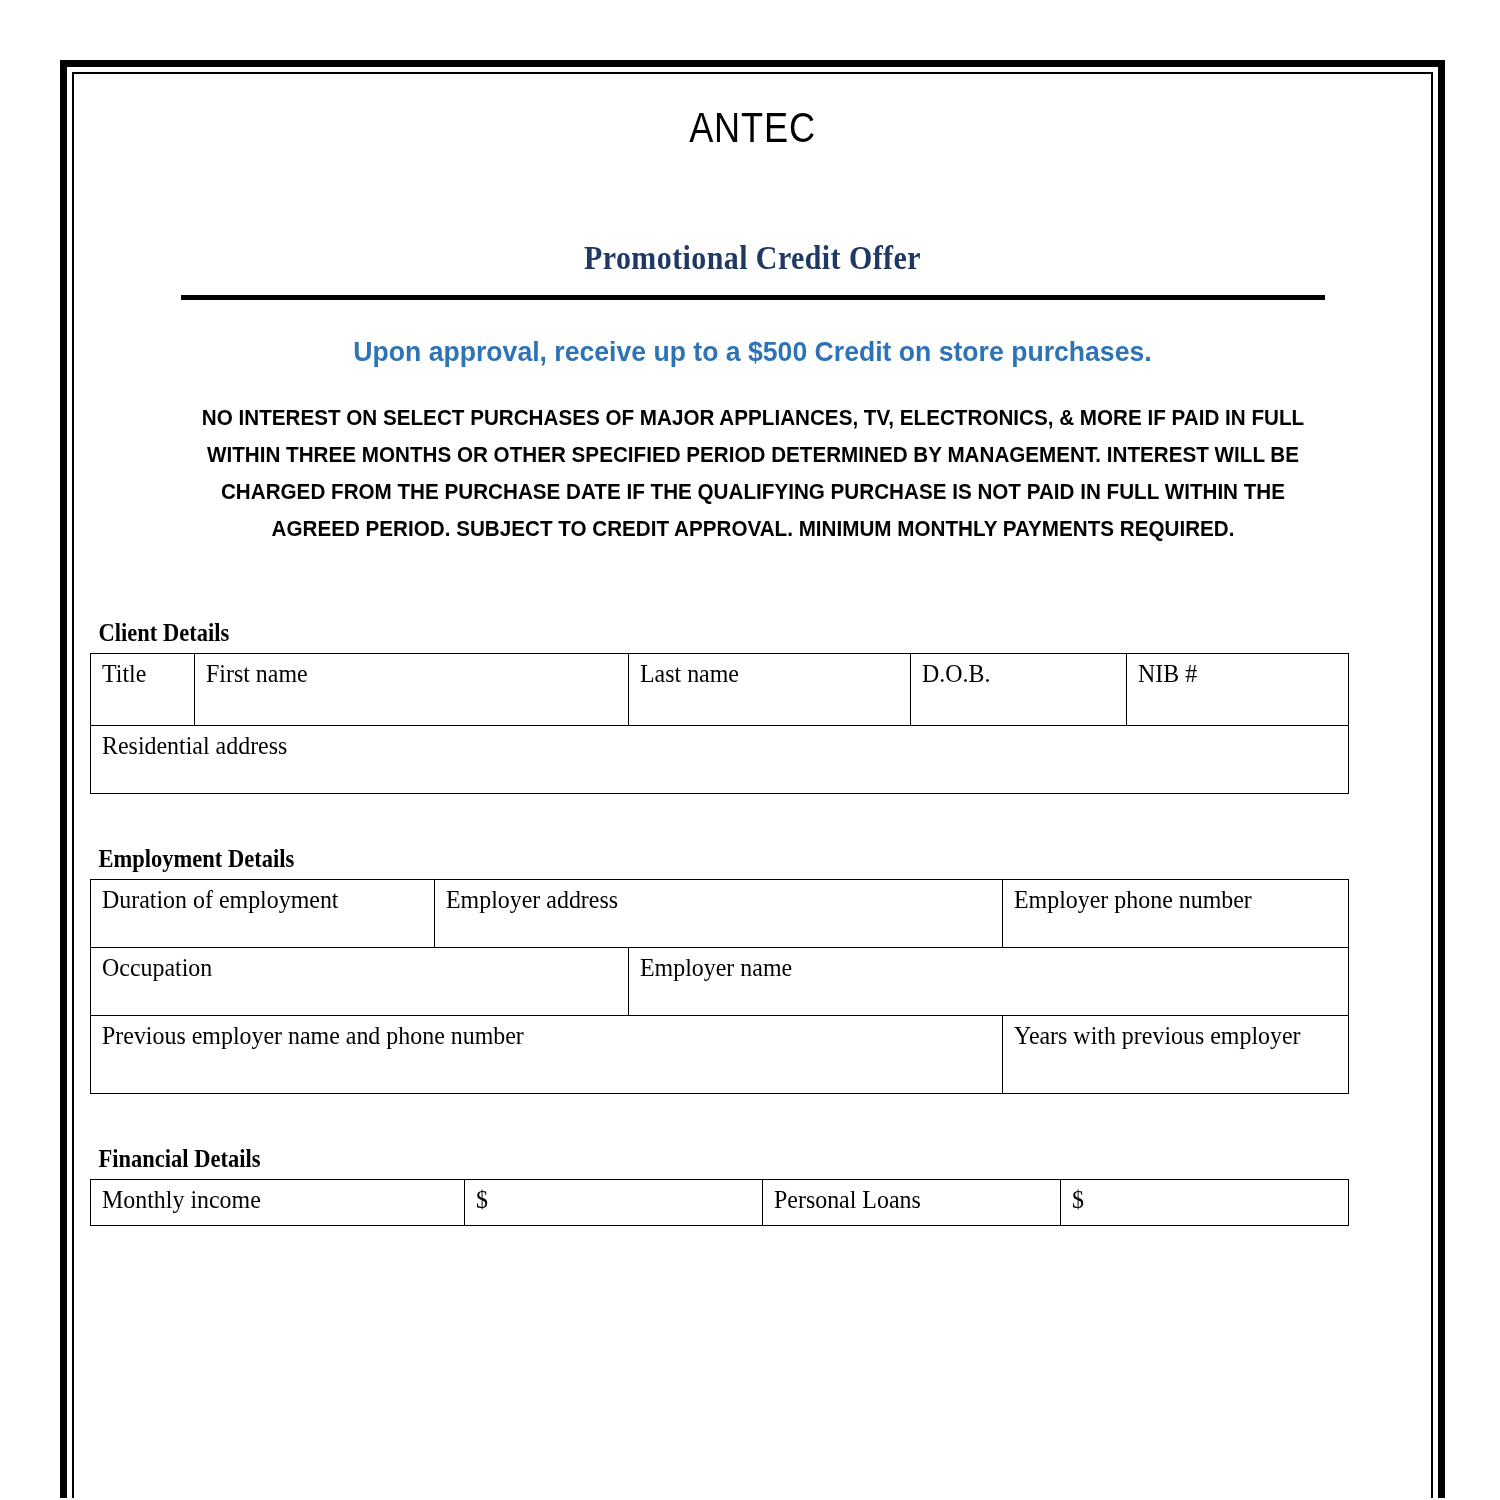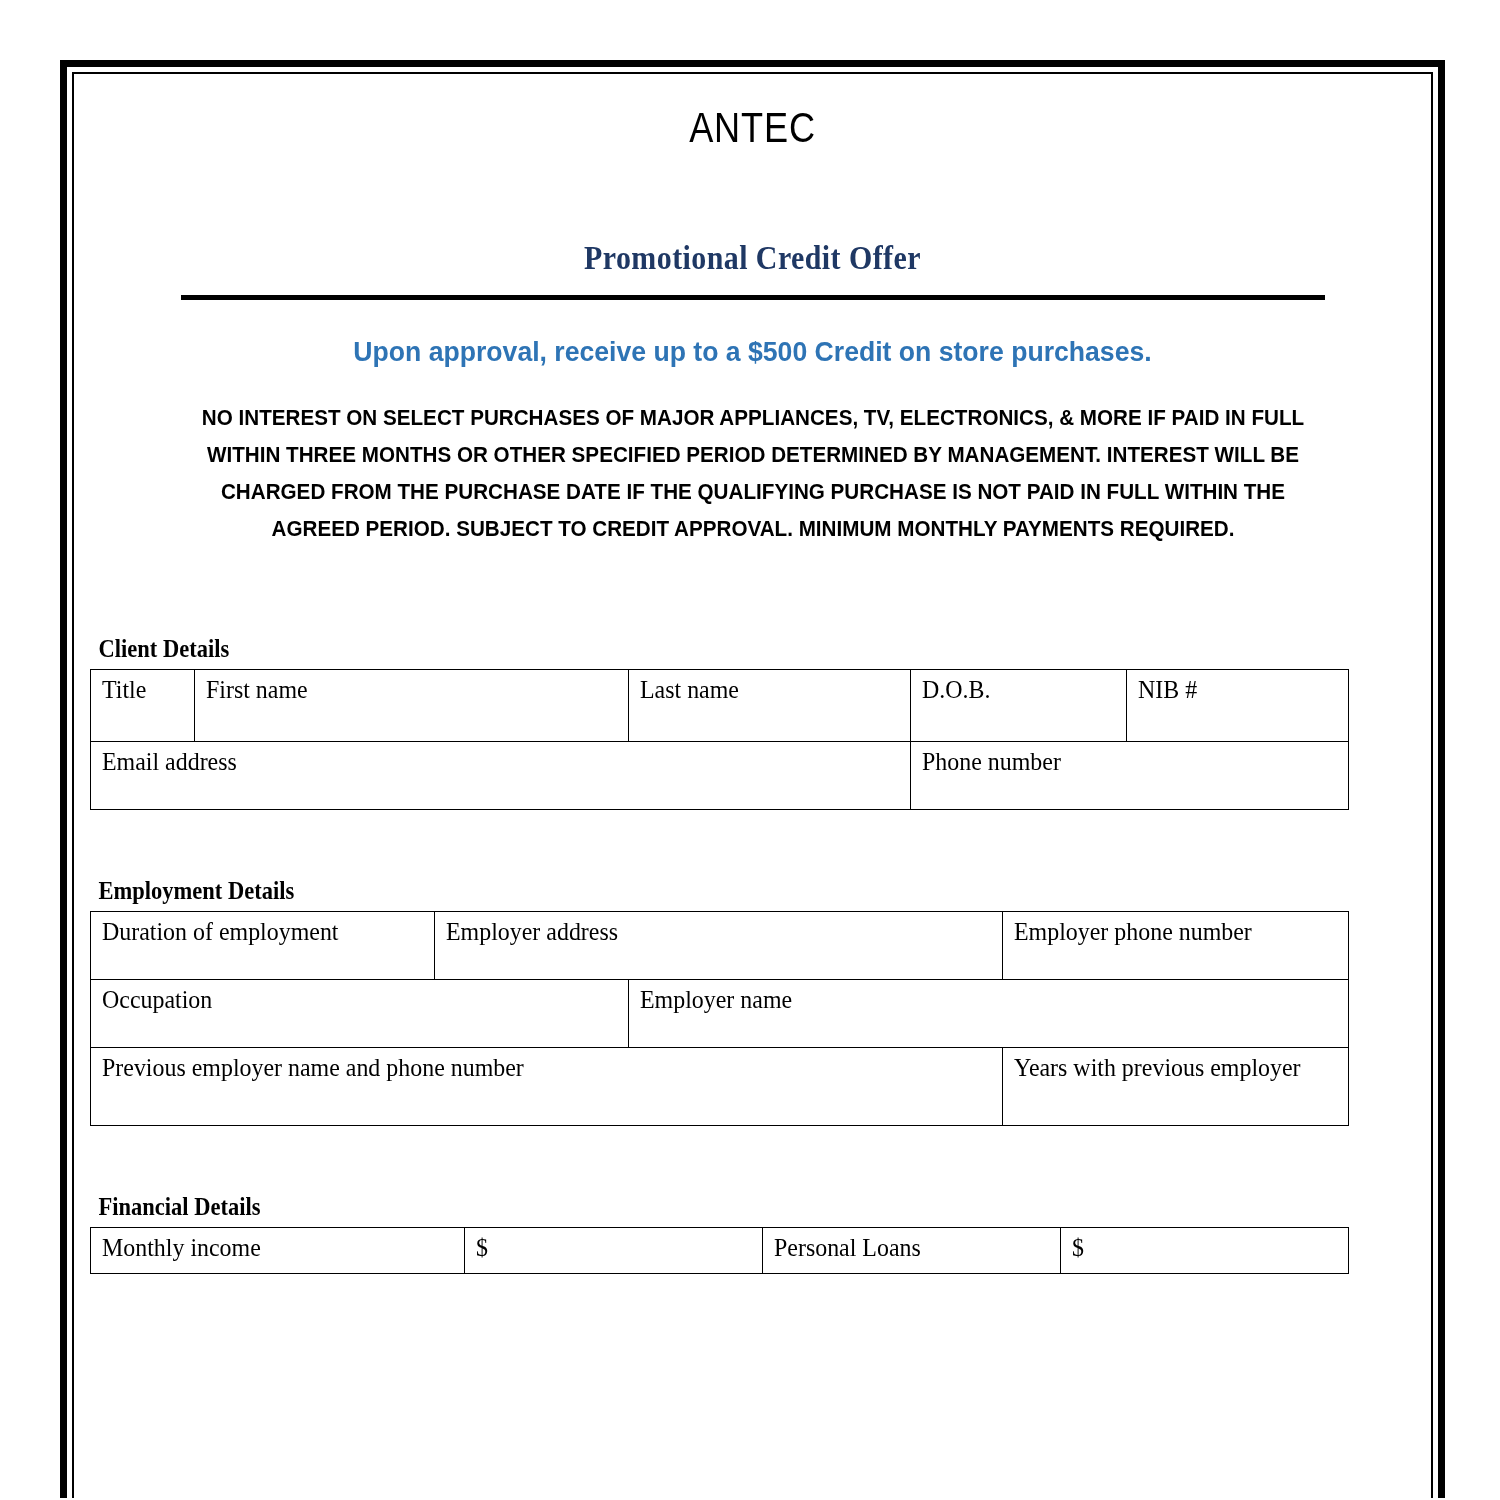--- a/index.html
+++ b/index.html
@@ -86,21 +86,21 @@
     font-size: 21.5px;
     color: #000000;
     line-height: 1.72;
     margin: 32px auto 0 auto;
     width: 1180px;
     transform: scaleX(0.96);
   }
 
   
   .section {
-    margin-top: 17px;
+    margin-top: 1px;
   }
   .section-heading {
     font-family: "Liberation Serif", "DejaVu Serif", serif;
     font-weight: bold;
     font-size: 25px;
     color: #000000;
     padding-left: 14px;
     margin-bottom: 6px;
     transform: scaleX(0.9);
     transform-origin: left center;
@@ -182,22 +182,21 @@
         </colgroup>
         <tbody>
           <tr class="row-h1">
             <td class="no-left"><span class="label">Title</span></td>
             <td><span class="label">First name</span></td>
             <td><span class="label">Last name</span></td>
             <td><span class="label">D.O.B.</span></td>
             <td class="no-right"><span class="label">NIB #</span></td>
           </tr>
           <tr class="row-h2">
-            <td class="no-left" colspan="3"><span class="label">Email address</span></td>
-            <td class="no-right" colspan="2"><span class="label">Phone number</span></td>
+            <td class="no-left no-right thick-top" colspan="5"><span class="label">Residential address</span></td>
           </tr>
         </tbody>
       </table>
     </div>
 
     <div class="spacer-md"></div>
 
     <div class="section">
       <div class="section-heading">Employment Details</div>
 

